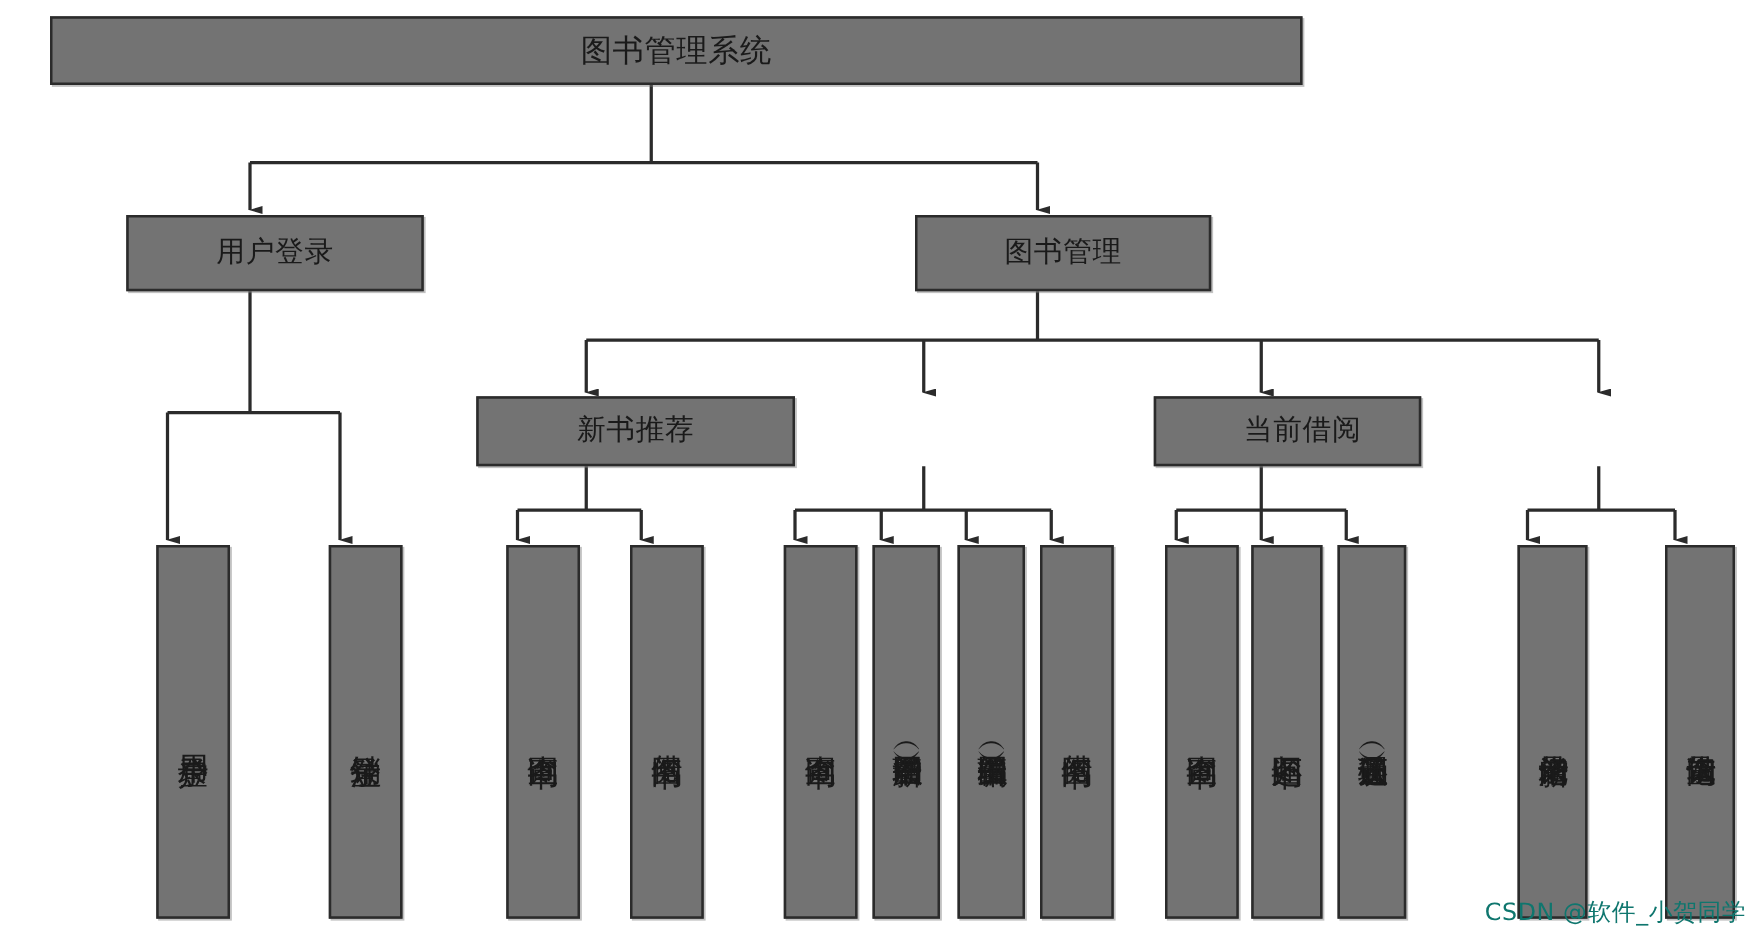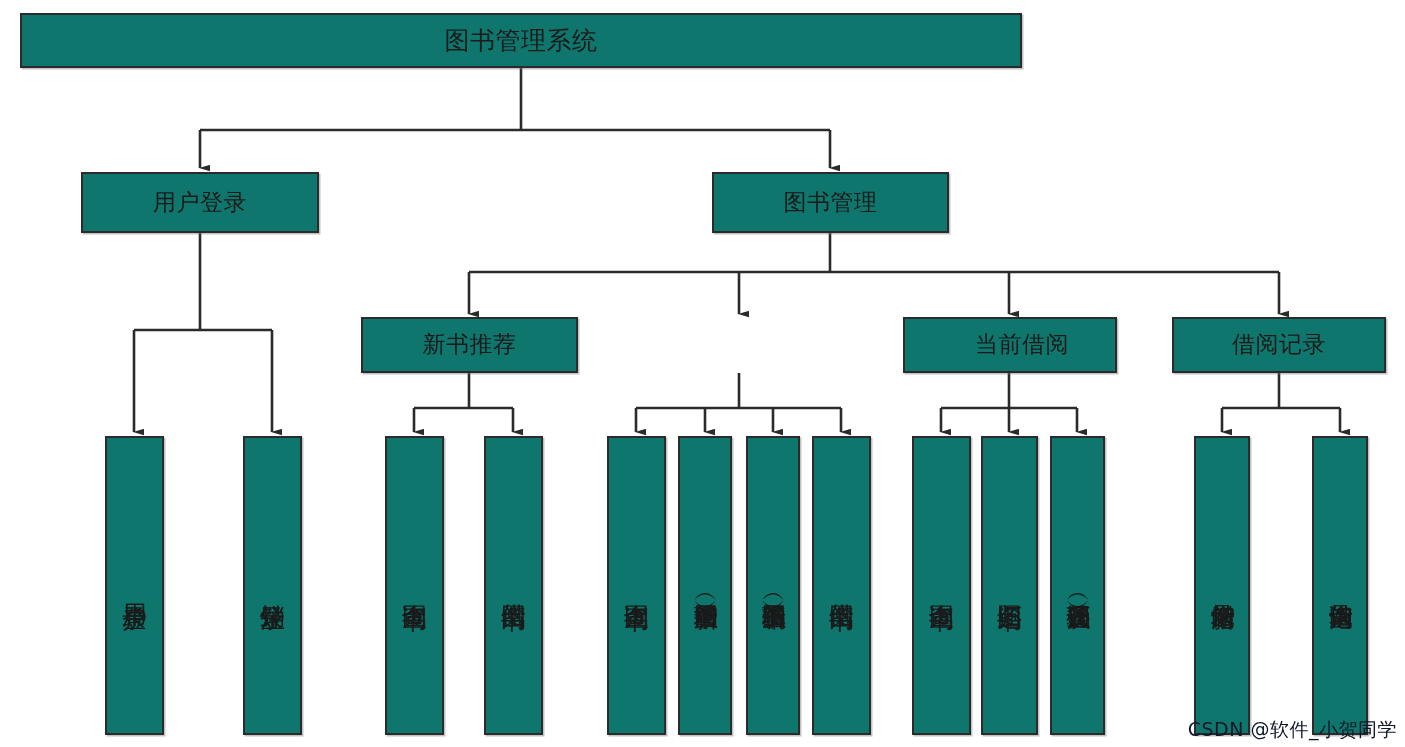--- a/index.html
+++ b/index.html
@@ -22,26 +22,27 @@
     left: 0;
     top: 0;
     width: 1405px;
     height: 747px;
     pointer-events: none;
   }
   .node {
     position: absolute;
     box-sizing: border-box;
     border: 2.5px solid #2b2b2b;
-    background: #0f766e;
+    background: #737373;
     display: flex;
     align-items: center;
     justify-content: center;
     color: #1a1a1a;
     box-shadow: 1.5px 1.5px 0 rgba(120,120,120,0.45);
+    margin-left: 20px;
   }
   .node .label {
     display: block;
     text-align: center;
     line-height: 1.18;
     letter-spacing: 0.5px;
   }
   .node.root .label { font-size: 25px; }
   .node.lvl2 .label { font-size: 23px; }
   .node.leaf {
@@ -59,21 +60,21 @@
   }
   .node.leaf.narrow .label {
     font-size: 24px;
     letter-spacing: 0px;
   }
   .watermark {
     position: absolute;
     right: 8px;
     bottom: 4px;
     font-size: 19px;
-    color: #0f172a;
+    color: #0f766e;
     letter-spacing: 0.5px;
     white-space: nowrap;
   }
 </style>
 </head>
 <body>
 
 <div id="canvas">
 
   <svg class="wires" viewBox="0 0 1405 747">
@@ -130,28 +131,25 @@
     <span class="label">图书管理系统</span>
   </div>
 
   <div class="node lvl2" style="left:81px; top:172px; width:238px; height:61px;">
     <span class="label">用户登录</span>
   </div>
   <div class="node lvl2" style="left:712px; top:172px; width:237px; height:61px;">
     <span class="label">图书管理</span>
   </div>
 
-  <div class="node lvl2" style="left:361px; top:317px; width:217px; height:56px;">
+  <div class="node lvl2" style="left:361px; top:317px; width:255px; height:56px;">
     <span class="label">新书推荐</span>
   </div>
   <div class="node lvl2" style="left:903px; top:317px; width:214px; height:56px;padding-left:24px;">
     <span class="label">当前借阅</span>
-  </div>
-  <div class="node lvl2" style="left:1172px; top:317px; width:214px; height:56px;">
-    <span class="label">借阅记录</span>
   </div>
 
   <div class="node leaf" style="left:105px; top:436px; width:59px; height:299px;">
     <span class="label">用户登录</span>
   </div>
   <div class="node leaf" style="left:243px; top:436px; width:59px; height:299px;">
     <span class="label">注销登录</span>
   </div>
 
   <div class="node leaf" style="left:385px; top:436px; width:59px; height:299px;">

